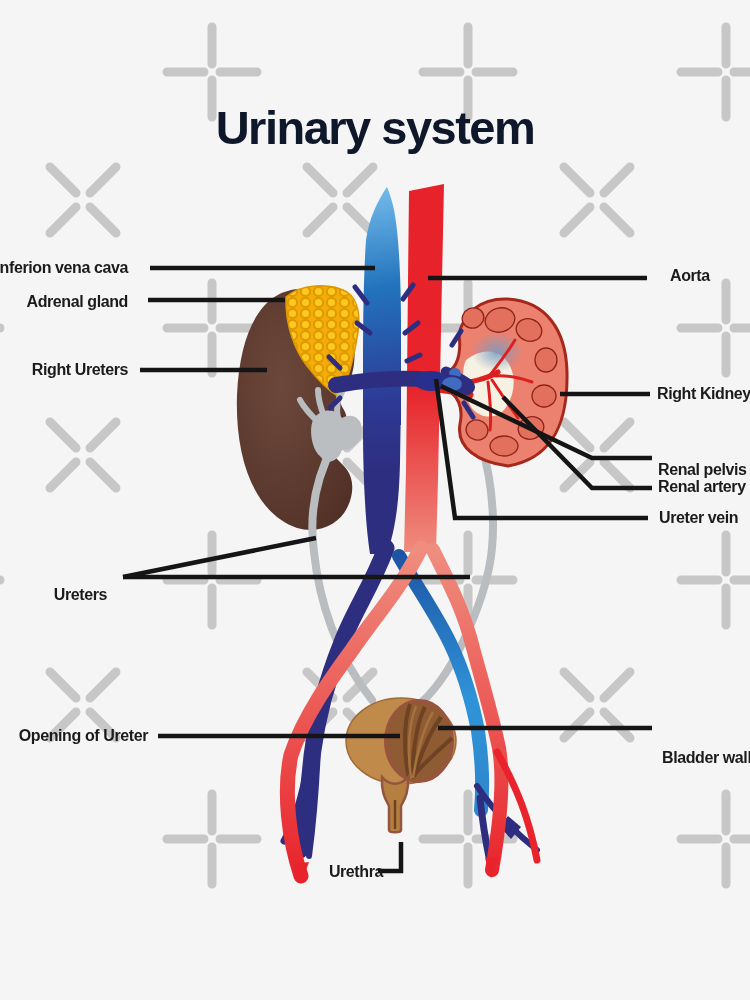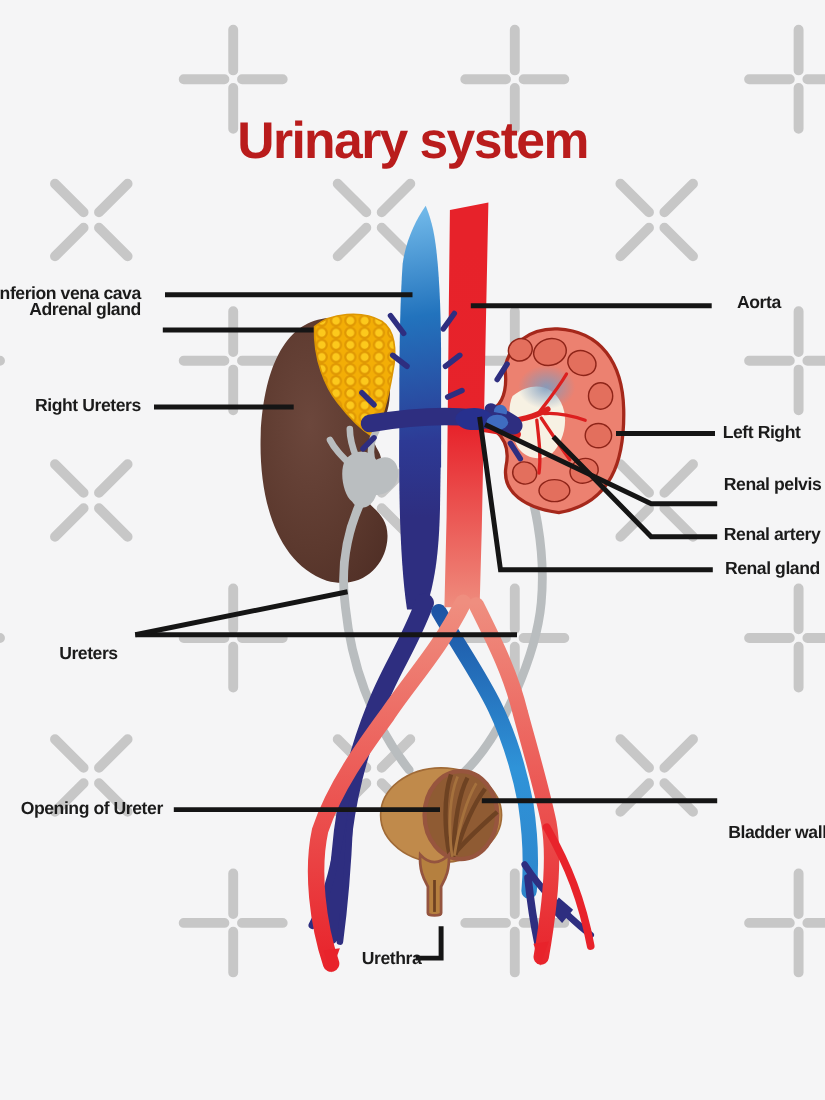--- a/index.html
+++ b/index.html
@@ -8,21 +8,21 @@
     width:750px;height:1000px;
     background:#f5f5f6;
     overflow:hidden;
     font-family:"Liberation Sans", sans-serif;
   }
   svg{position:absolute;left:0;top:0;}
   .title{
     position:absolute;top:100px;left:0;width:750px;
     text-align:center;
     font-size:47px;font-weight:bold;letter-spacing:-1.5px;
-    color:#b91c1c;
+    color:#0f172a;
   }
   .lbl{
     position:absolute;
     font-size:16px;font-weight:bold;letter-spacing:-0.4px;
     color:#1b1b1b;line-height:20px;white-space:nowrap;
   }
   .lbl.r{text-align:right;}
 </style>
 </head>
 <body>
@@ -217,26 +217,26 @@
     <path d="M441,386 L592,458 L652,458"></path>
     <path d="M503,397 L592,488 L652,488"></path>
     <path d="M436,379 L455,518 L648,518"></path>
     <path d="M438,728 L652,728"></path>
   </g>
 </svg>
 
 <div class="title">Urinary system</div>
 
 <div class="lbl r" style="right:622px;top:258px">Inferion vena cava</div>
-<div class="lbl r" style="right:622px;top:272px">Adrenal gland</div>
+<div class="lbl r" style="right:622px;top:292px">Adrenal gland</div>
 <div class="lbl r" style="right:622px;top:360px">Right Ureters</div>
 <div class="lbl r" style="right:643px;top:585px">Ureters</div>
 <div class="lbl r" style="right:602px;top:726px">Opening of Ureter</div>
 <div class="lbl r" style="right:367px;top:862px">Urethra</div>
 
 <div class="lbl" style="left:670px;top:266px">Aorta</div>
-<div class="lbl" style="left:657px;top:384px">Left Right</div>
-<div class="lbl" style="left:658px;top:431px">Renal pelvis</div>
+<div class="lbl" style="left:657px;top:384px">Right Kidney</div>
+<div class="lbl" style="left:658px;top:460px">Renal pelvis</div>
 <div class="lbl" style="left:658px;top:477px">Renal artery</div>
-<div class="lbl" style="left:659px;top:508px">Renal gland</div>
+<div class="lbl" style="left:659px;top:508px">Ureter vein</div>
 <div class="lbl" style="left:662px;top:748px">Bladder wall</div>
 
 </div>
 
 </body></html>

